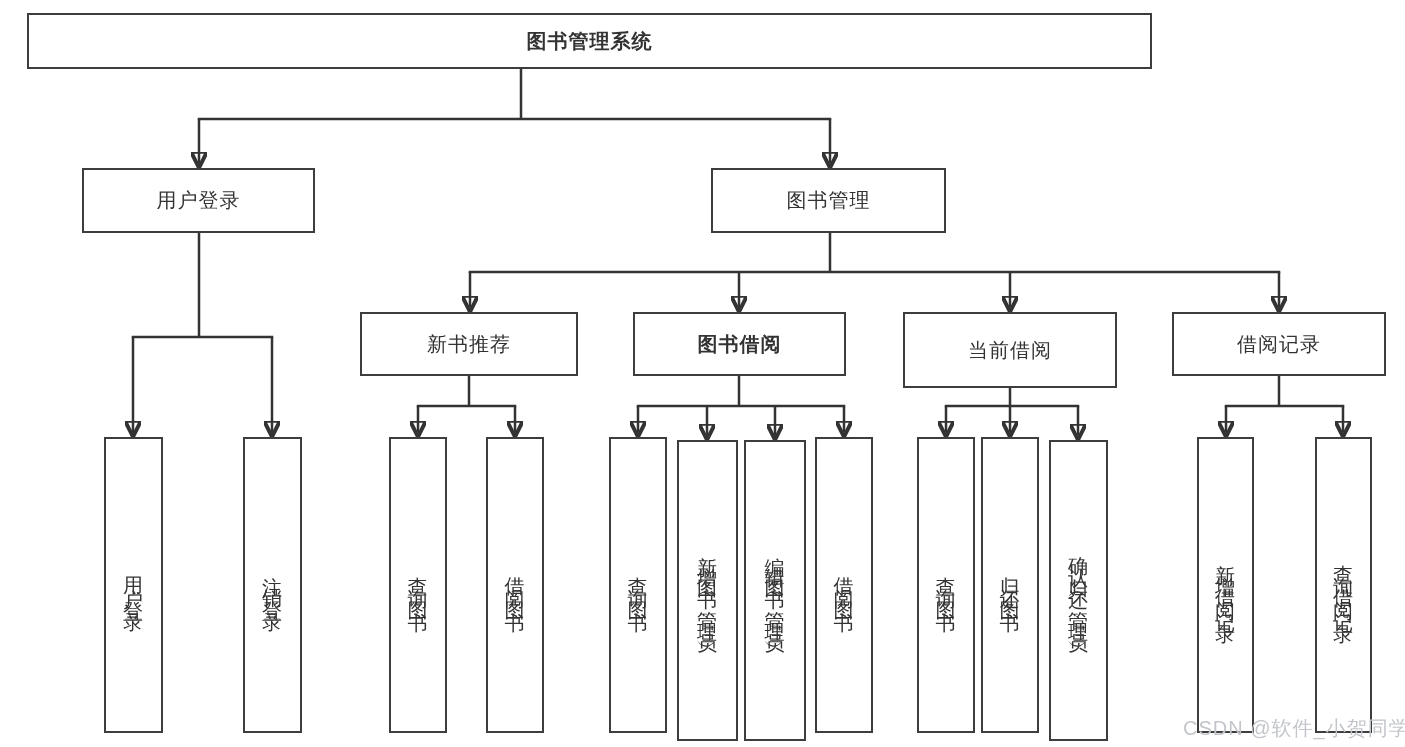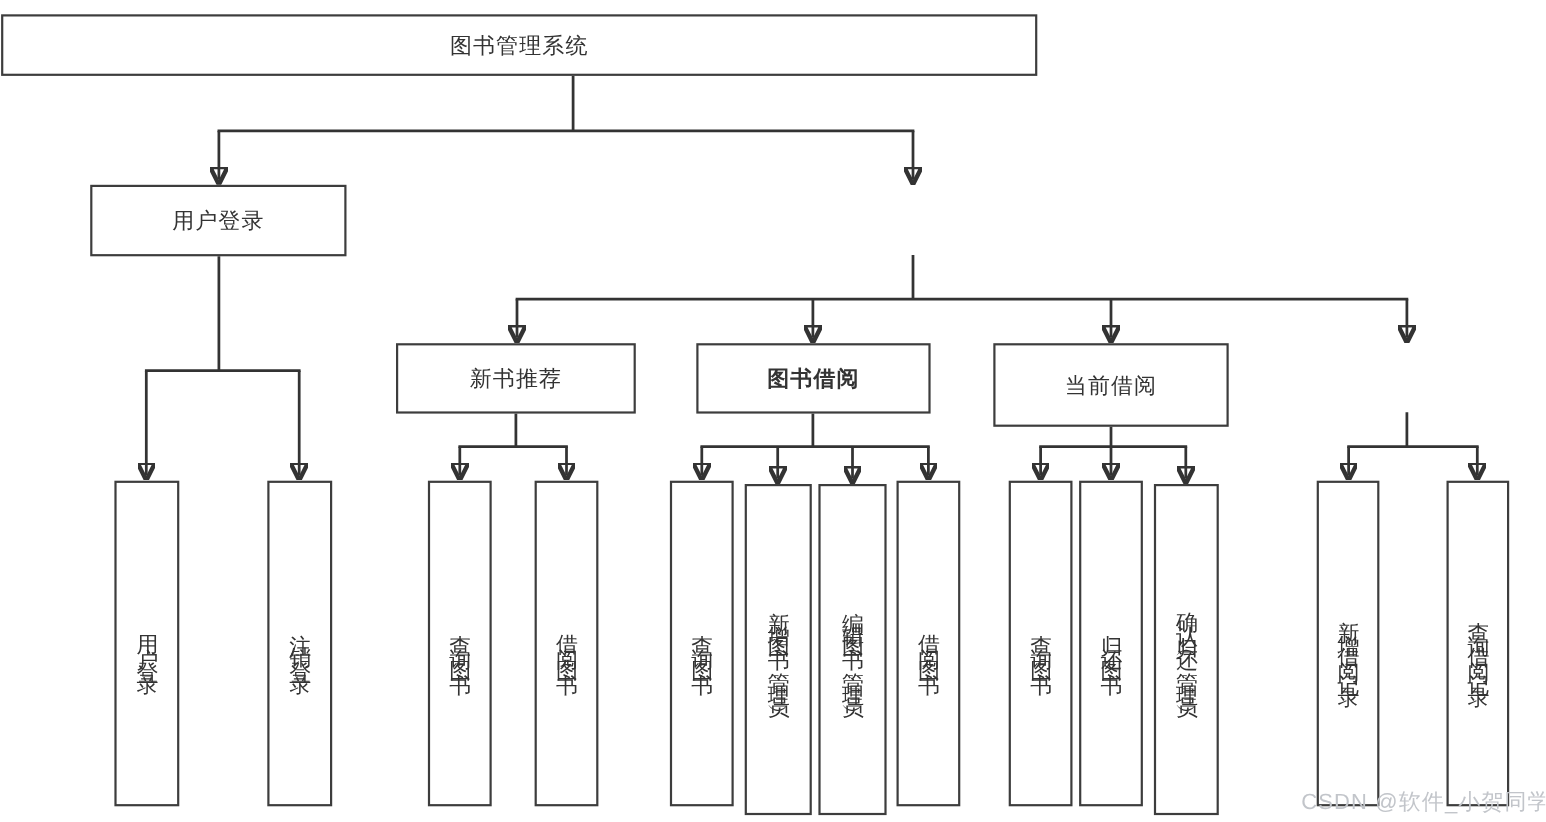--- a/index.html
+++ b/index.html
@@ -32,21 +32,21 @@
   }
   .hbox { font-size: 20px; letter-spacing: 1px; }
   .vbox {
     writing-mode: vertical-rl;
     text-orientation: mixed;
     font-size: 20px;
     letter-spacing: 12px;
     line-height: 1.1;
   }
   
-  #n-root           { left: 1px;   top: 13px;  width: 942px; height: 56px; }
+  #n-root           { left: 27px;   top: 13px;  width: 1125px; height: 56px; font-weight: bold; }
   #n-user-login     { left: 82px;   top: 168px; width: 233px;  height: 65px; }
   #n-book-mgmt      { left: 711px;  top: 168px; width: 235px;  height: 65px; }
   #n-new-book       { left: 360px;  top: 312px; width: 218px;  height: 64px; }
   #n-book-borrow    { left: 633px;  top: 312px; width: 213px;  height: 64px; font-weight: bold; }
   #n-current-borrow { left: 903px;  top: 312px; width: 214px;  height: 76px; }
   #n-borrow-records { left: 1172px; top: 312px; width: 214px;  height: 64px; }
   
   #lf-0  { left: 104px;  top: 437px; width: 59px; height: 296px; }
   #lf-1  { left: 243px;  top: 437px; width: 59px; height: 296px; }
   #lf-2  { left: 389px;  top: 437px; width: 58px; height: 296px; }
@@ -117,29 +117,35 @@
     <path d="M1343 406 V432" marker-end="url(#arw)"></path>
   </svg>
 
   <div class="box hbox" id="n-root">
     <span>图书管理系统</span>
   </div>
 
   <div class="box hbox" id="n-user-login">
     <span>用户登录</span>
   </div>
+  <div class="box hbox" id="n-book-mgmt">
+    <span>图书管理</span>
+  </div>
 
   <div class="box hbox" id="n-new-book">
     <span>新书推荐</span>
   </div>
   <div class="box hbox" id="n-book-borrow">
     <span>图书借阅</span>
   </div>
   <div class="box hbox" id="n-current-borrow">
     <span>当前借阅</span>
+  </div>
+  <div class="box hbox" id="n-borrow-records">
+    <span>借阅记录</span>
   </div>
 
   <div class="box vbox" id="lf-0">用户登录</div>
   <div class="box vbox" id="lf-1">注销登录</div>
 
   <div class="box vbox" id="lf-2">查询图书</div>
   <div class="box vbox" id="lf-3">借阅图书</div>
 
   <div class="box vbox" id="lf-4">查询图书</div>
   <div class="box vbox" id="lf-5">新增图书（管理员）</div>

